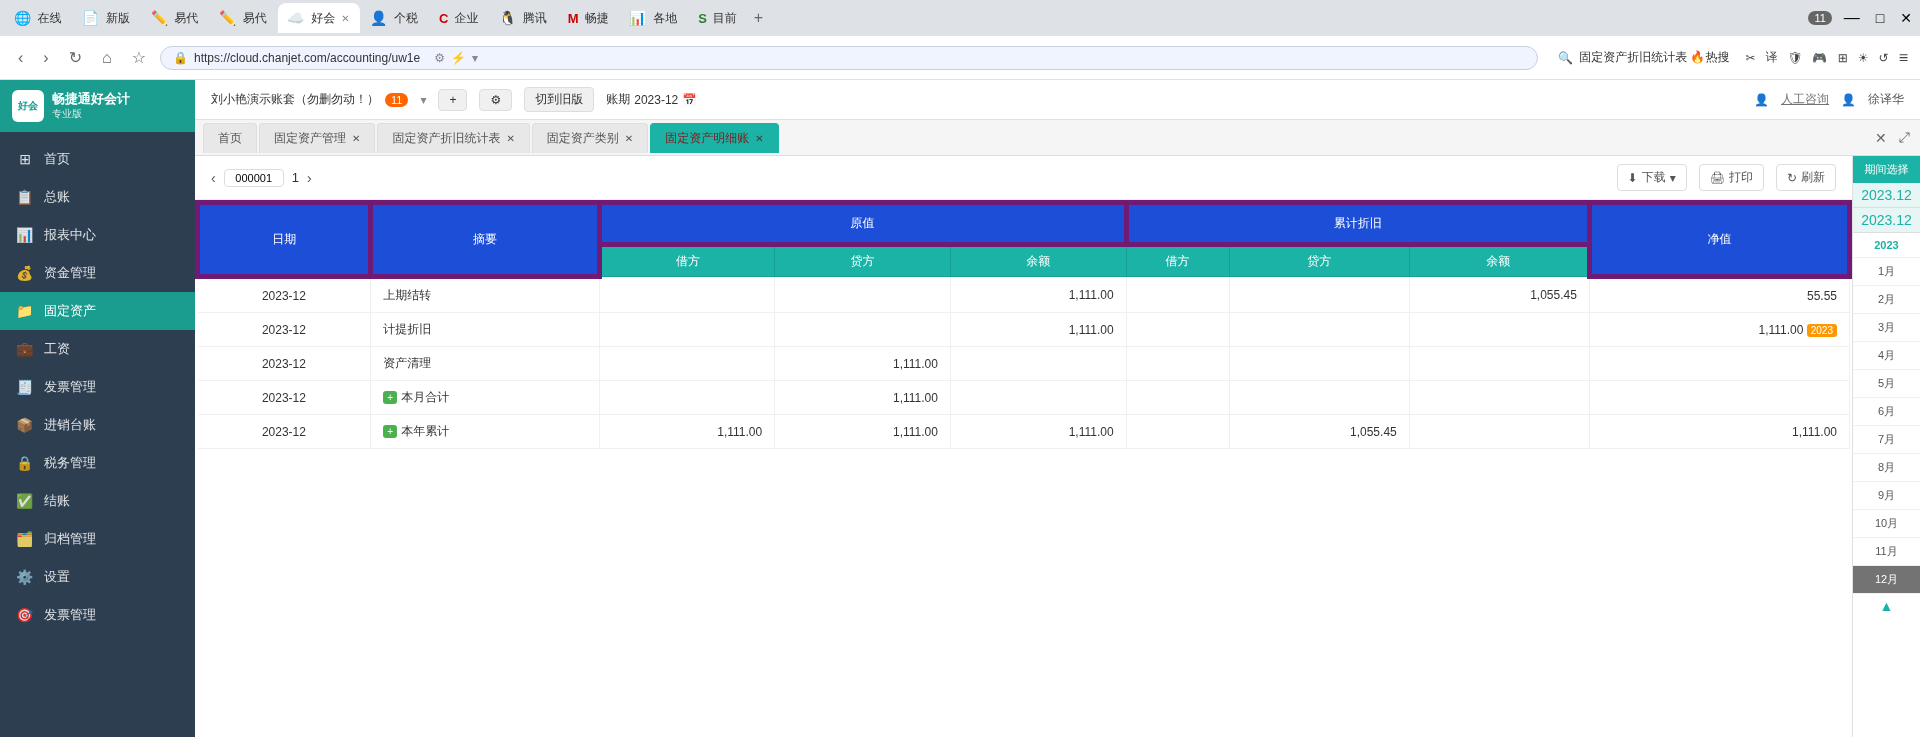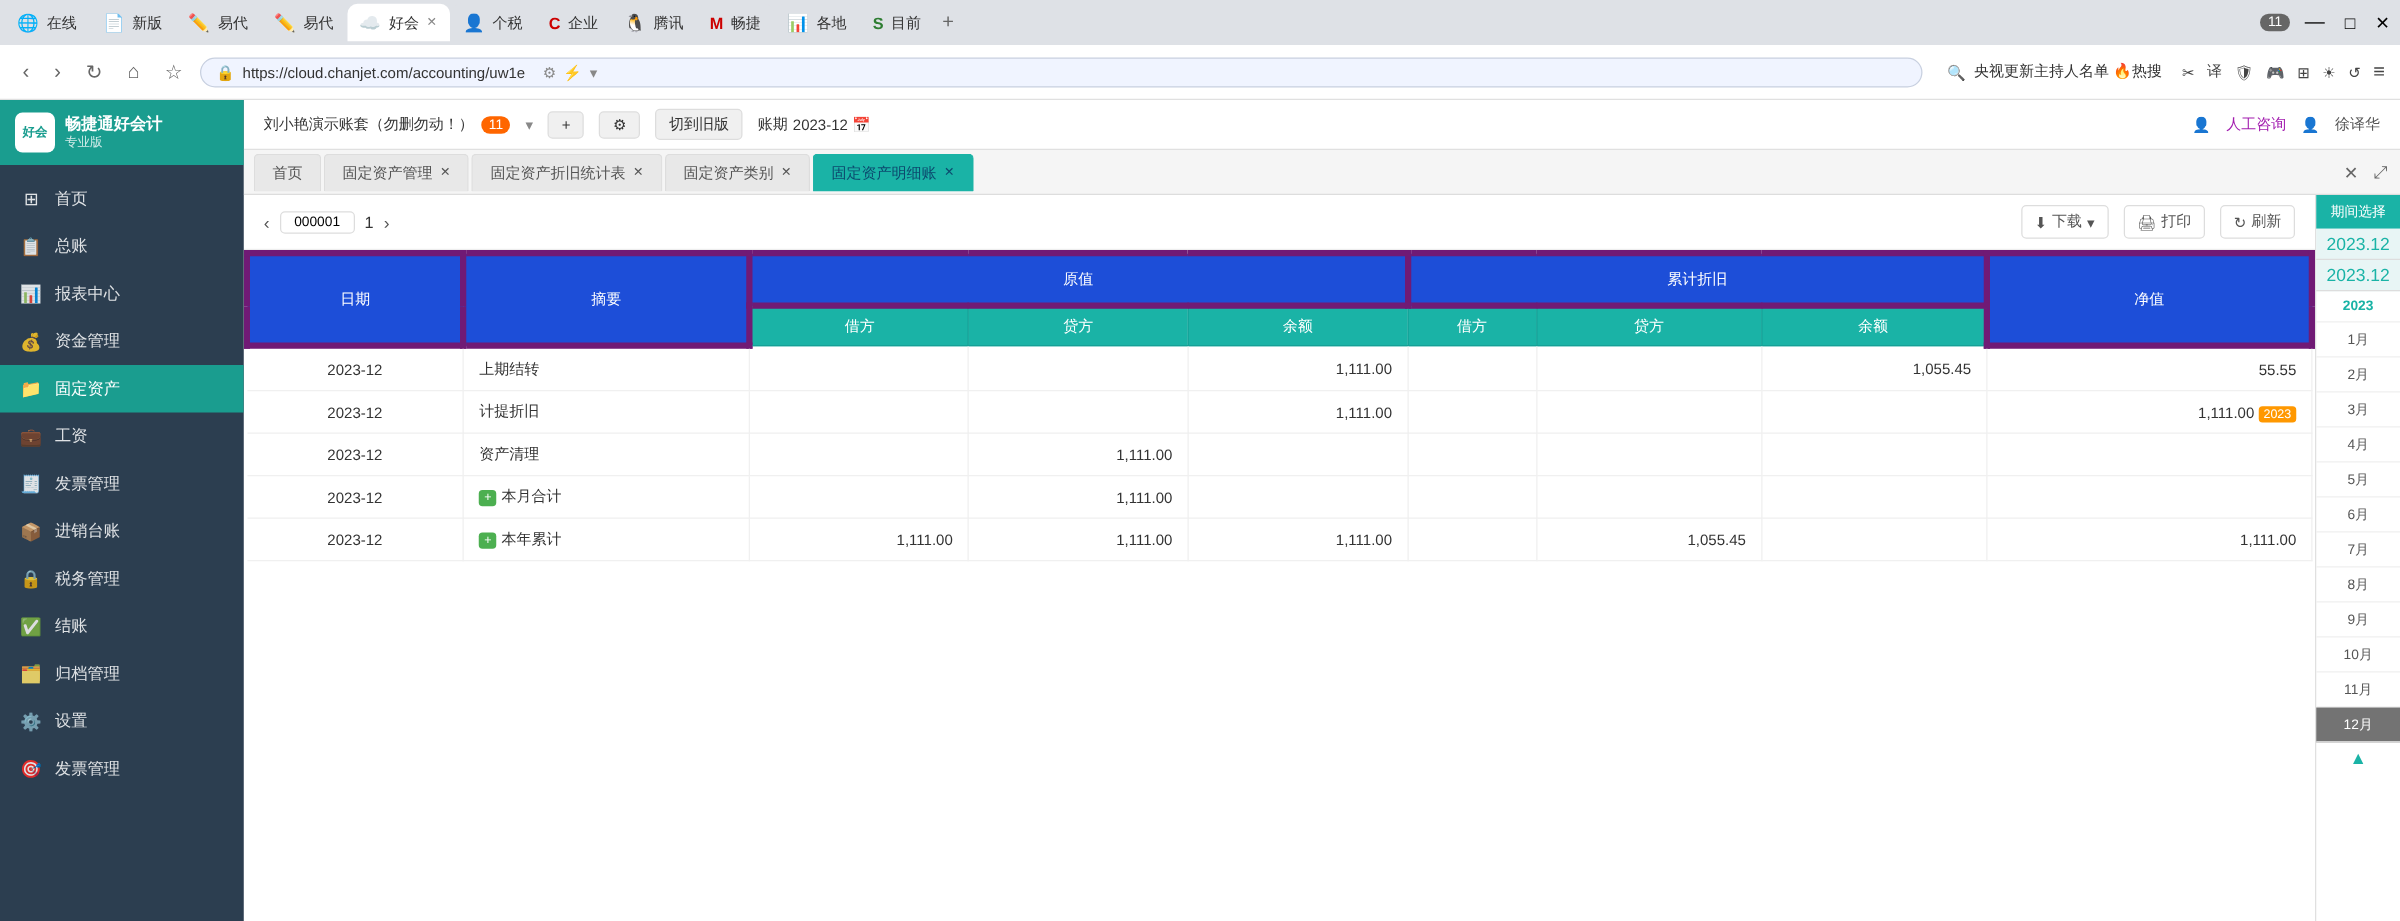--- a/index.html
+++ b/index.html
@@ -39,21 +39,21 @@
     .app-header { background: #fff; border-bottom: 1px solid #e0e0e0; padding: 0 16px; height: 40px; display: flex; align-items: center; gap: 12px; }
     .account-info { display: flex; align-items: center; gap: 6px; font-size: 12px; color: #333; }
     .account-badge { background: #ff6600; color: #fff; border-radius: 10px; padding: 1px 6px; font-size: 11px; }
     .header-btn { background: #f0f0f0; border: 1px solid #ddd; border-radius: 4px; padding: 3px 10px; font-size: 12px; cursor: pointer; color: #333; }
     .period-info { font-size: 12px; color: #333; display: flex; align-items: center; gap: 4px; }
     .header-right { margin-left: auto; display: flex; align-items: center; gap: 12px; font-size: 12px; color: #555; }
 
     
     .page-tabs { background: #f5f5f5; border-bottom: 1px solid #ddd; display: flex; align-items: center; padding: 0 8px; height: 36px; gap: 2px; }
     .page-tab { padding: 6px 14px; font-size: 12px; color: #555; cursor: pointer; border-radius: 4px 4px 0 0; background: #e8e8e8; border: 1px solid #ddd; border-bottom: none; display: flex; align-items: center; gap: 6px; }
-    .page-tab.active { background: #1ab3a6; color: #0c4a6e; border-color: #1ab3a6; }
+    .page-tab.active { background: #1ab3a6; color: #7f1d1d; border-color: #1ab3a6; }
     .page-tab .tab-close { font-size: 10px; cursor: pointer; }
     .tab-actions { margin-left: auto; display: flex; align-items: center; gap: 8px; }
     .tab-action-btn { background: none; border: none; font-size: 14px; color: #666; cursor: pointer; padding: 2px; }
 
     
     .sub-toolbar { display: flex; align-items: center; justify-content: space-between; padding: 8px 16px; background: #fff; border-bottom: 1px solid #eee; }
     .pagination-nav { display: flex; align-items: center; gap: 8px; font-size: 13px; color: #333; }
     .page-input { border: 1px solid #ddd; border-radius: 4px; padding: 2px 6px; width: 60px; text-align: center; font-size: 11px; }
     .toolbar-actions { display: flex; align-items: center; gap: 12px; }
     .action-btn { display: flex; align-items: center; gap: 4px; font-size: 12px; color: #555; cursor: pointer; padding: 4px 10px; border: 1px solid #ddd; border-radius: 4px; background: #fff; }
@@ -147,21 +147,21 @@
     <button class="nav-btn">☆</button>
     <div class="address-bar">
       <span style="color:#2e7d32;">🔒</span>
       <span>https://cloud.chanjet.com/accounting/uw1e</span>
       <span style="margin-left:8px;color:#888;">⚙</span>
       <span style="color:#ff9800;">⚡</span>
       <span style="color:#888;">▾</span>
     </div>
     <div class="search-bar">
       <span>🔍</span>
-      <span>央视更新主持人名单 🔥热搜</span>
+      <span>固定资产折旧统计表 🔥热搜</span>
     </div>
     <div class="toolbar-right">
       <span style="cursor:pointer;">✂</span>
       <span style="cursor:pointer;">译</span>
       <span style="cursor:pointer;">🛡</span>
       <span style="cursor:pointer;">🎮</span>
       <span style="cursor:pointer;">⊞</span>
       <span style="cursor:pointer;">☀</span>
       <span style="cursor:pointer;">↺</span>
       <span style="cursor:pointer;font-size:16px;">≡</span>
@@ -248,21 +248,21 @@
       <button class="header-btn">+</button>
       <button class="header-btn">⚙</button>
       <button class="header-btn">切到旧版</button>
       <div class="period-info">
         <span>账期</span>
         <span>2023-12</span>
         <span style="cursor:pointer;">📅</span>
       </div>
       <div class="header-right">
         <span>👤</span>
-        <span style="cursor:pointer;color:#a21caf;">人工咨询</span>
+        <span style="cursor:pointer;color:#737373;text-decoration:underline;">人工咨询</span>
         <span>👤</span>
         <span style="cursor:pointer;">徐译华</span>
       </div>
     </div>
 
     <div class="page-tabs">
       <div class="page-tab">
         <span>首页</span>
       </div>
       <div class="page-tab">

